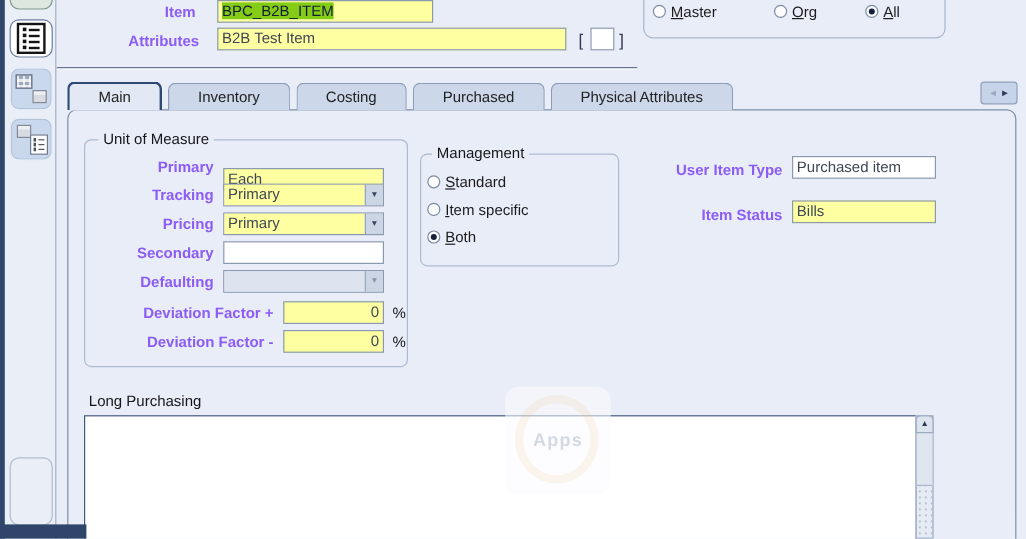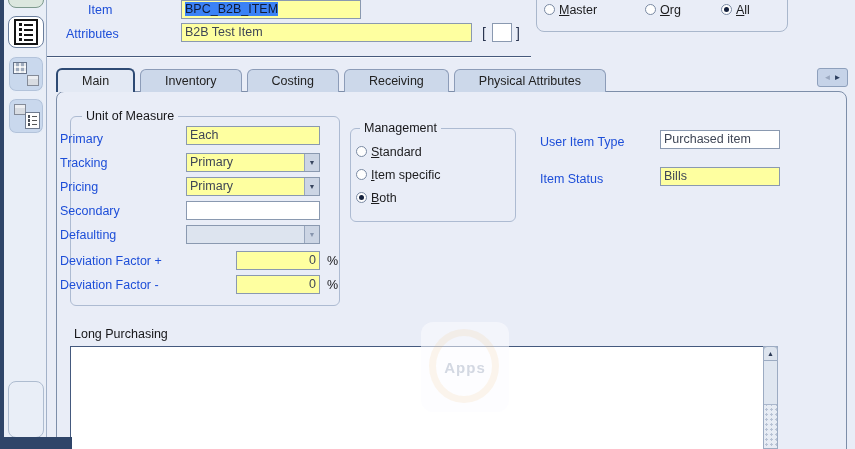--- a/index.html
+++ b/index.html
@@ -37,25 +37,25 @@
                           repeating-linear-gradient(0deg, rgba(255,255,255,.75) 0 2px, transparent 2px 5px); }
   .cube { position:absolute; width:12px; height:11px; background:#d8dce2; border:1px solid #848b98; box-shadow:inset 0 3px 0 #eceef2; }
   .cube.br { right:1px; bottom:1px; }
   .cube.tl { left:1px; top:1px; }
   .lst { position:absolute; right:0; bottom:0; width:15px; height:17px; background:#fdfdfd; border:1px solid #6e7a8e; padding:2px 2px; display:flex; flex-direction:column; justify-content:space-between; }
   .lst .r { display:flex; align-items:center; height:3px; }
   .lst .t { width:2px; height:3px; background:#4a4f58; }
   .lst .ln { flex:1; height:1px; background:#555; margin-left:2px; }
 
   
-  .lbl { position:absolute; height:16px; line-height:16px; color:#1d4ed8; white-space:nowrap; }
+  .lbl { position:absolute; text-align:right; height:16px; line-height:16px; color:#8b5cf6; white-space:nowrap;font-weight:bold; }
   .lbl-l { position:absolute; height:16px; line-height:16px; color:#161619; white-space:nowrap; }
   .fld { position:absolute; height:19px; border:1px solid #8a99b0; background:#fff; padding:0 3px; line-height:17px; color:#3f4656; white-space:nowrap; overflow:hidden; }
   .yellow { background:#feffa0; }
-  .sel { background:#3b82f6; color:#101c38; }
+  .sel { background:#84cc16; color:#101c38; }
   .num { text-align:right; }
 
   .dd { position:absolute; height:19px; border:1px solid #8a99b0; display:flex; }
   .dd .val { flex:1; padding:0 3px; line-height:17px; color:#3f4656; overflow:hidden; white-space:nowrap; }
   .dd .arrow { width:15px; background:#ccd5e4; border-left:1px solid #98a6bd; color:#39465f; font-size:7px; line-height:17px; text-align:center; }
   .dd.disabled .val { background:#dde4ef; }
   .dd.disabled .arrow { color:#8795ad; }
 
   .radio { position:absolute; width:11px; height:11px; border:1px solid #7a8aa3; border-radius:50%; background:#fefefe; }
   .radio.on::after { content:""; position:absolute; left:2px; top:2px; width:5px; height:5px; border-radius:50%; background:#14203c; }
@@ -165,32 +165,32 @@
 <div class="rlbl" style="left:660px; top:3px;"><span class="u">O</span><span>rg</span></div>
 <div class="radio on" style="left:721px; top:4px;"></div>
 <div class="rlbl" style="left:736px; top:3px;"><span class="u">A</span><span>ll</span></div>
 
 <div class="sep"></div>
 
 <div class="tabs">
   <div class="tab active">Main</div>
   <div class="tab">Inventory</div>
   <div class="tab">Costing</div>
-  <div class="tab">Receiving</div>
+  <div class="tab">Purchased</div>
   <div class="tab">Physical Attributes</div>
 </div>
 <div class="tab-scroll"><span class="dim">◄</span> <span>►</span></div>
 
 <div class="frame"></div>
 
 <div class="grp" style="left:70px; top:116px; width:270px; height:190px;"></div>
 <div class="grp-title" style="left:82px; top:109px;">Unit of Measure</div>
 
 <div class="lbl" style="left:60px; top:131px; width:118px;">Primary</div>
-<div class="fld yellow" style="left:186px; top:126px; width:134px;">Each</div>
+<div class="fld yellow" style="left:186px; top:140px; width:134px;">Each</div>
 
 <div class="lbl" style="left:60px; top:155px; width:118px;">Tracking</div>
 <div class="dd" style="left:186px; top:153px; width:134px;">
   <span class="val yellow">Primary</span>
   <span class="arrow">▼</span>
 </div>
 
 <div class="lbl" style="left:60px; top:179px; width:118px;">Pricing</div>
 <div class="dd" style="left:186px; top:177px; width:134px;">
   <span class="val yellow">Primary</span>

